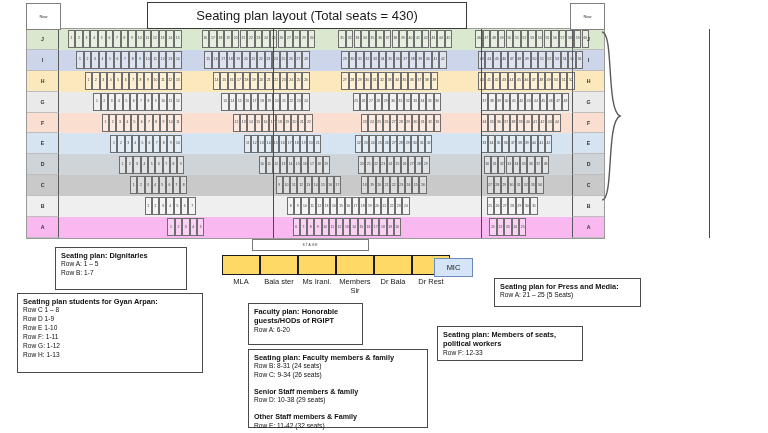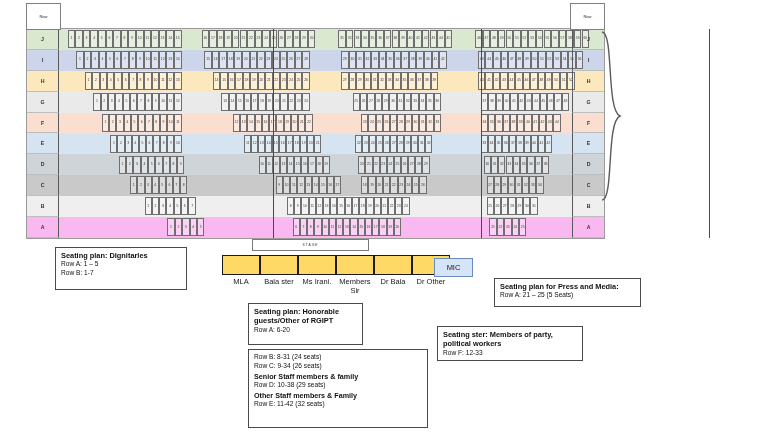--- a/index.html
+++ b/index.html
@@ -98,36 +98,37 @@
     font-size:7.5px;color:#1a1a1a;z-index:20;
   }
 
   
   .infobox{
     position:absolute;background:#ffffff;border:1.3px solid #4a4a4a;
     box-sizing:border-box;padding:3px 5px;z-index:30;
   }
   .ib-title{font-size:7.4px;font-weight:bold;color:#111;line-height:1.28;}
   .ib-line{font-size:6.6px;color:#111;line-height:1.34;}
-  .ib-sub{font-size:7.2px;font-weight:bold;color:#111;line-height:1.3;margin-top:1px;}
+  .ib-sub{font-size:7.2px;font-weight:bold;color:#111;line-height:1.3;margin-top:7px;}
   .ib-plain{font-size:7.4px;color:#111;line-height:1.35;}
 
   #box-dignitaries{left:55px;top:247px;width:132px;height:43px;}
   #box-gyanarpan{left:17px;top:293px;width:186px;height:80px;}
   #box-honorable{left:248px;top:303px;width:115px;height:42px;}
   #box-faculty{left:248px;top:349px;width:180px;height:79px;}
   #box-press{left:494px;top:278px;width:147px;height:29px;}
   #box-party{left:437px;top:326px;width:146px;height:35px;}
   #box-vacant{left:597px;top:236px;width:152px;height:28px;}
 </style>
 </head>
 <body>
 
 <div class="canvas">
 
+  <div id="title-box">Seating plan layout (Total seats = 430)</div>
 
   <div class="rowcap" id="rowcap-left">Row</div>
   <div class="rowcap" id="rowcap-right">Row</div>
 
   <div id="seatchart">
       <div class="seatrow" style="background: rgb(219, 232, 208);">
         <div class="rowlabel">J</div>
         <div class="rowlabel right">J</div>
         <div class="rowbody">
           <div class="seat" style="left: 8.55px; width: 7.6px;">1</div>
@@ -643,51 +644,61 @@
       <div class="chair-wrap">
         <div class="chair"></div>
         <div class="chair-label">Members Sir</div>
       </div>
       <div class="chair-wrap">
         <div class="chair"></div>
         <div class="chair-label">Dr Bala</div>
       </div>
       <div class="chair-wrap">
         <div class="chair"></div>
-        <div class="chair-label">Dr Other</div>
+        <div class="chair-label">Dr Rest</div>
       </div>
     </div>
 
   <div id="mic-box">MIC</div>
 
   <div class="infobox" id="box-dignitaries">
     <div class="ib-title">Seating plan: DIgnitarles</div>
     <div class="ib-line">Row A: 1 – 5</div>
     <div class="ib-line">Row B: 1-7</div>
   </div>
 
+  <div class="infobox" id="box-gyanarpan">
+    <div class="ib-title">Seating plan students for Gyan Arpan:</div>
+    <div class="ib-line">Row C 1 – 8</div>
+    <div class="ib-line">Row D  1-9</div>
+    <div class="ib-line">Row E 1-10</div>
+    <div class="ib-line">Row F: 1-11</div>
+    <div class="ib-line">Row G: 1-12</div>
+    <div class="ib-line">Row H: 1-13</div>
+  </div>
 
   <div class="infobox" id="box-honorable">
-    <div class="ib-title">Seating plan: Honorable guests/Other of RGIPT</div>
+    <div class="ib-title">Faculty plan: Honorable guests/HODs of RGIPT</div>
     <div class="ib-line">Row A: 6-20</div>
   </div>
 
   <div class="infobox" id="box-faculty">
+    <div class="ib-title">Seating plan: Faculty members &amp; family</div>
     <div class="ib-line">Row B: 8-31 (24 seats)</div>
     <div class="ib-line">Row C: 9-34 (26 seats)</div>
     <div class="ib-sub">Senior Staff members &amp; family</div>
     <div class="ib-line">Row D: 10-38 (29 seats)</div>
     <div class="ib-sub">Other Staff members &amp; Family</div>
     <div class="ib-line">Row E: 11-42 (32 seats)</div>
   </div>
 
   <div class="infobox" id="box-press">
     <div class="ib-title">Seating plan for Press and Media:</div>
     <div class="ib-line">Row A: 21 – 25 (5 Seats)</div>
   </div>
 
   <div class="infobox" id="box-party">
-    <div class="ib-title">Seating ster: Members of party, political workers</div>
+    <div class="ib-title">Seating plan: Members of seats, political workers</div>
     <div class="ib-line">Row F: 12-33</div>
   </div>
 
 
 </div>
 
 </body></html>

